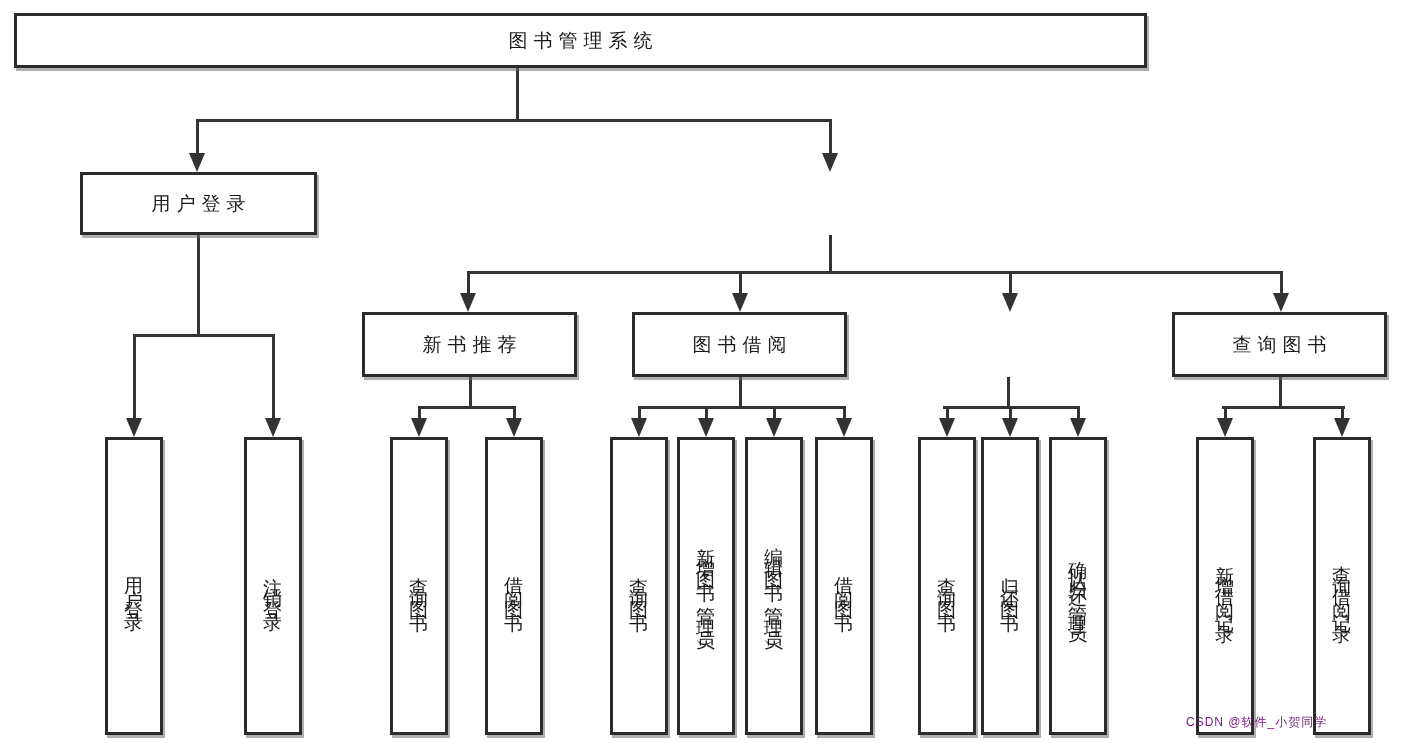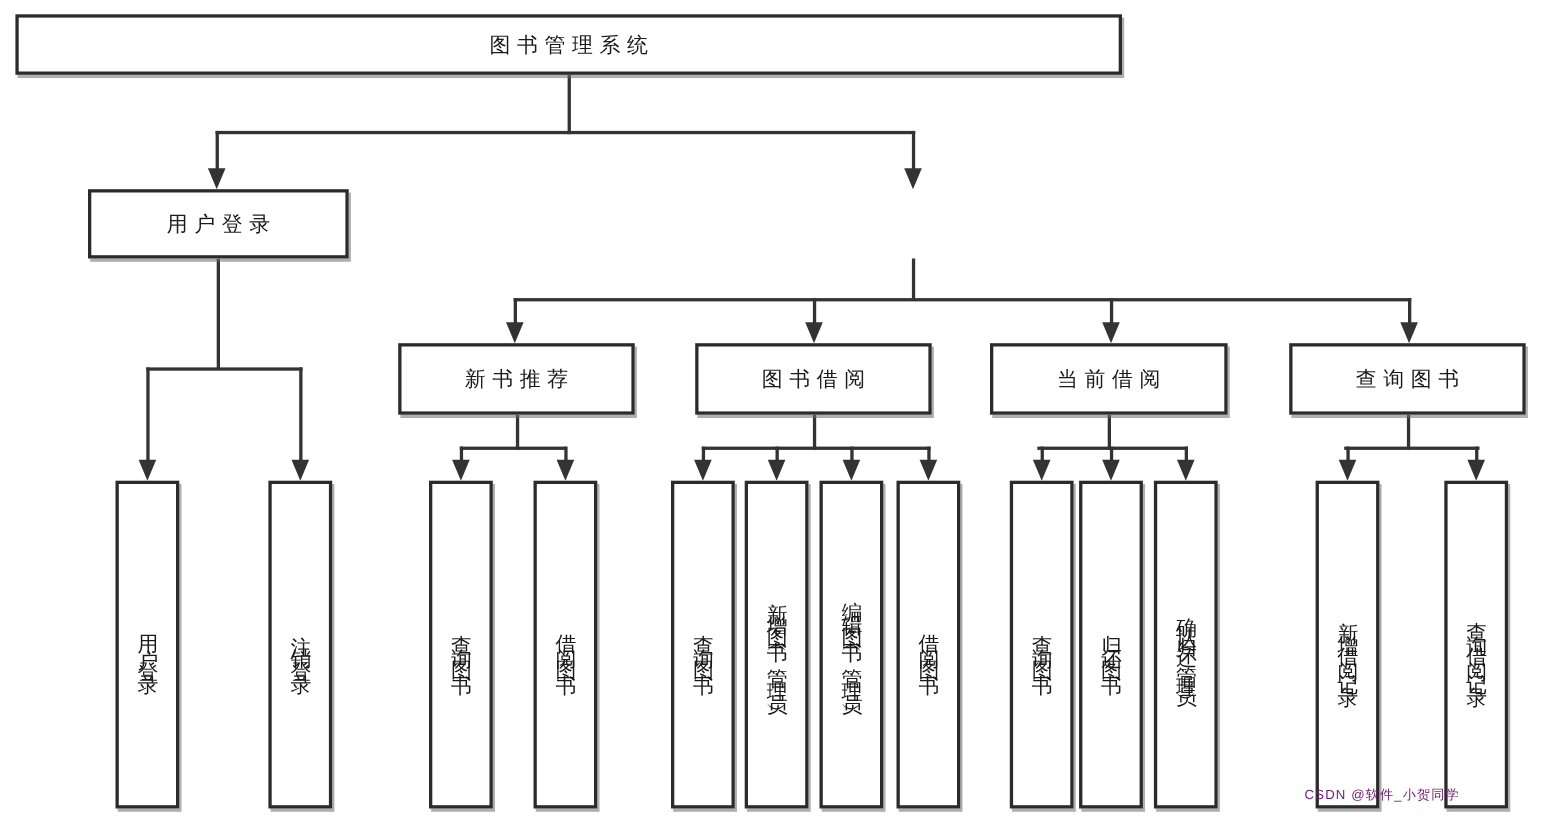--- a/index.html
+++ b/index.html
@@ -123,36 +123,33 @@
   <div class="ar" style="left:1002px;top:418px"></div>
   <div class="ar" style="left:1070px;top:418px"></div>
 
   <div class="vl" style="left:1279px;top:377px;height:32px"></div>
   <div class="hl" style="left:1222px;top:406px;width:123px"></div>
   <div class="vl" style="left:1224px;top:406px;height:20px"></div>
   <div class="vl" style="left:1341px;top:406px;height:20px"></div>
   <div class="ar" style="left:1217px;top:418px"></div>
   <div class="ar" style="left:1334px;top:418px"></div>
 
-  <div class="box" style="left:14px;top:13px;width:1006px;height:55px">
+  <div class="box" style="left:14px;top:13px;width:1133px;height:55px">
     <span class="hlabel">图书管理系统</span>
   </div>
 
   <div class="box" style="left:80px;top:172px;width:237px;height:63px">
     <span class="hlabel">用户登录</span>
   </div>
 
   <div class="box" style="left:362px;top:312px;width:215px;height:65px">
     <span class="hlabel">新书推荐</span>
   </div>
   <div class="box" style="left:632px;top:312px;width:215px;height:65px">
     <span class="hlabel">图书借阅</span>
-  </div>
-  <div class="box" style="left:900px;top:312px;width:216px;height:65px">
-    <span class="hlabel">当前借阅</span>
   </div>
   <div class="box" style="left:1172px;top:312px;width:215px;height:65px">
     <span class="hlabel">查询图书</span>
   </div>
 
   <div class="vbox" style="left:105px;top:437px;width:58px;height:298px">
     <span class="vlabel">用户登录</span>
   </div>
   <div class="vbox" style="left:244px;top:437px;width:58px;height:298px">
     <span class="vlabel">注销登录</span>

